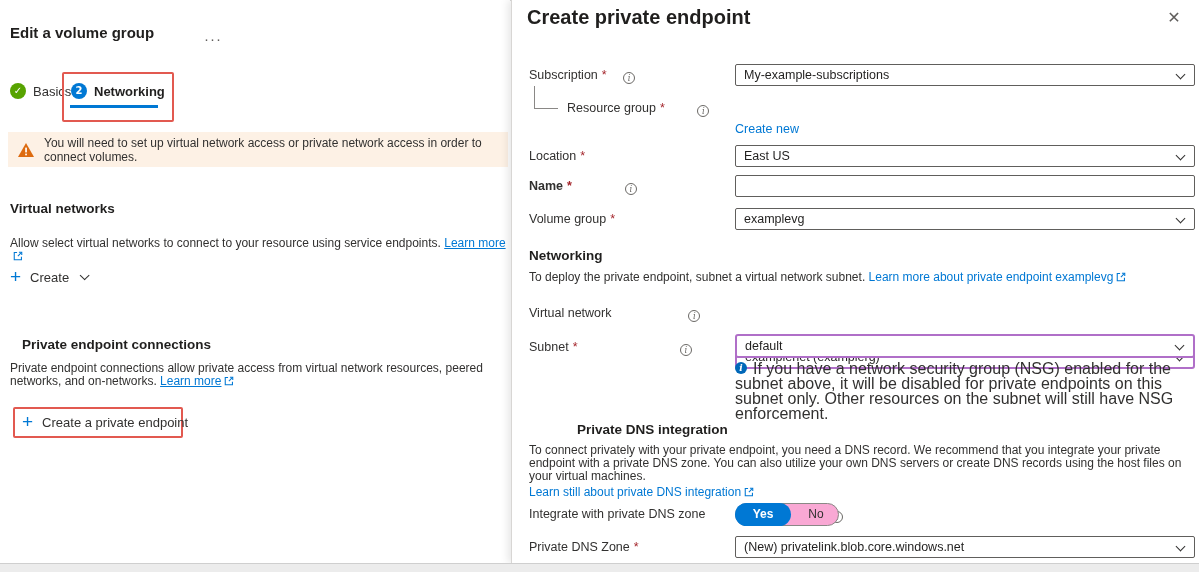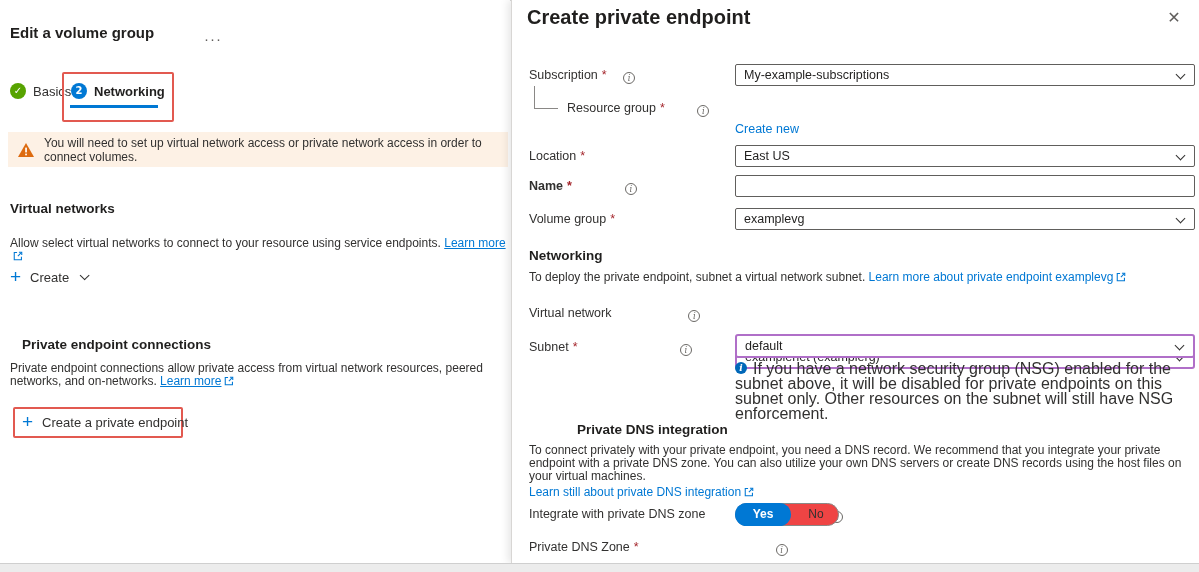--- a/index.html
+++ b/index.html
@@ -87,21 +87,21 @@
 
   .section-heading { position:absolute; left:17px; }
   .note { left:223px; top:361px; width:462px; font-size:16px; line-height:15px; color:#323130; }
   .note-icon { float:left; width:12px; height:12px; border-radius:50%; background:#0067b8; position:relative; margin:1px 6px 0 0; }
   .note-icon::after { content:"i"; position:absolute; left:0; top:0; width:12px; height:12px; text-align:center;
     font-size:9px; line-height:12px; color:#fff; font-family:"DejaVu Serif",serif; font-style:italic; font-weight:bold; }
   .dns-desc { left:17px; top:444px; width:660px; }
   .dns-link { display:inline-block; margin-top:3px; }
 
   .toggle { left:223px; top:503px; width:104px; height:23px; border:1px solid #8a8886; border-radius:12px;
-    background:#ef4444; cursor:pointer; }
+    background:#f9a8d4; cursor:pointer; }
   .toggle-yes { position:absolute; left:-1px; top:-1px; width:56px; height:23px; background:#0078d4;
     border-radius:12px; color:#fff; font-size:12px; font-weight:bold; text-align:center; line-height:23px; }
   .toggle-no { position:absolute; left:58px; top:0; width:44px; height:21px; color:#323130;
     font-size:12px; text-align:center; line-height:21px; }
 
   
   #bottom-strip { left:0; top:563px; width:1199px; height:9px; background:#ececec; border-top:1px solid #cfcfcf; }
 </style>
 </head>
 <body>
@@ -257,16 +257,20 @@
     <div class="flabel label" style="top:507px;"><span>Integrate with private DNS zone</span></div>
     <span class="info-icon abs" style="left:201px; top:507px;"></span>
     <div class="abs toggle">
       <div class="toggle-yes">Yes</div>
       <div class="toggle-no">No</div>
     </div>
 
     
     <div class="flabel label req" style="top:540px;"><span>Private DNS Zone</span></div>
     <span class="info-icon abs" style="left:123px; top:540px;"></span>
+    <div class="select" style="left:223px; top:536px;">
+      <span>(New) privatelink.blob.core.windows.net</span>
+      <span class="chev"></span>
+    </div>
   </div>
 
   <div class="abs" id="bottom-strip"></div>
 </div>
 
 </body></html>

